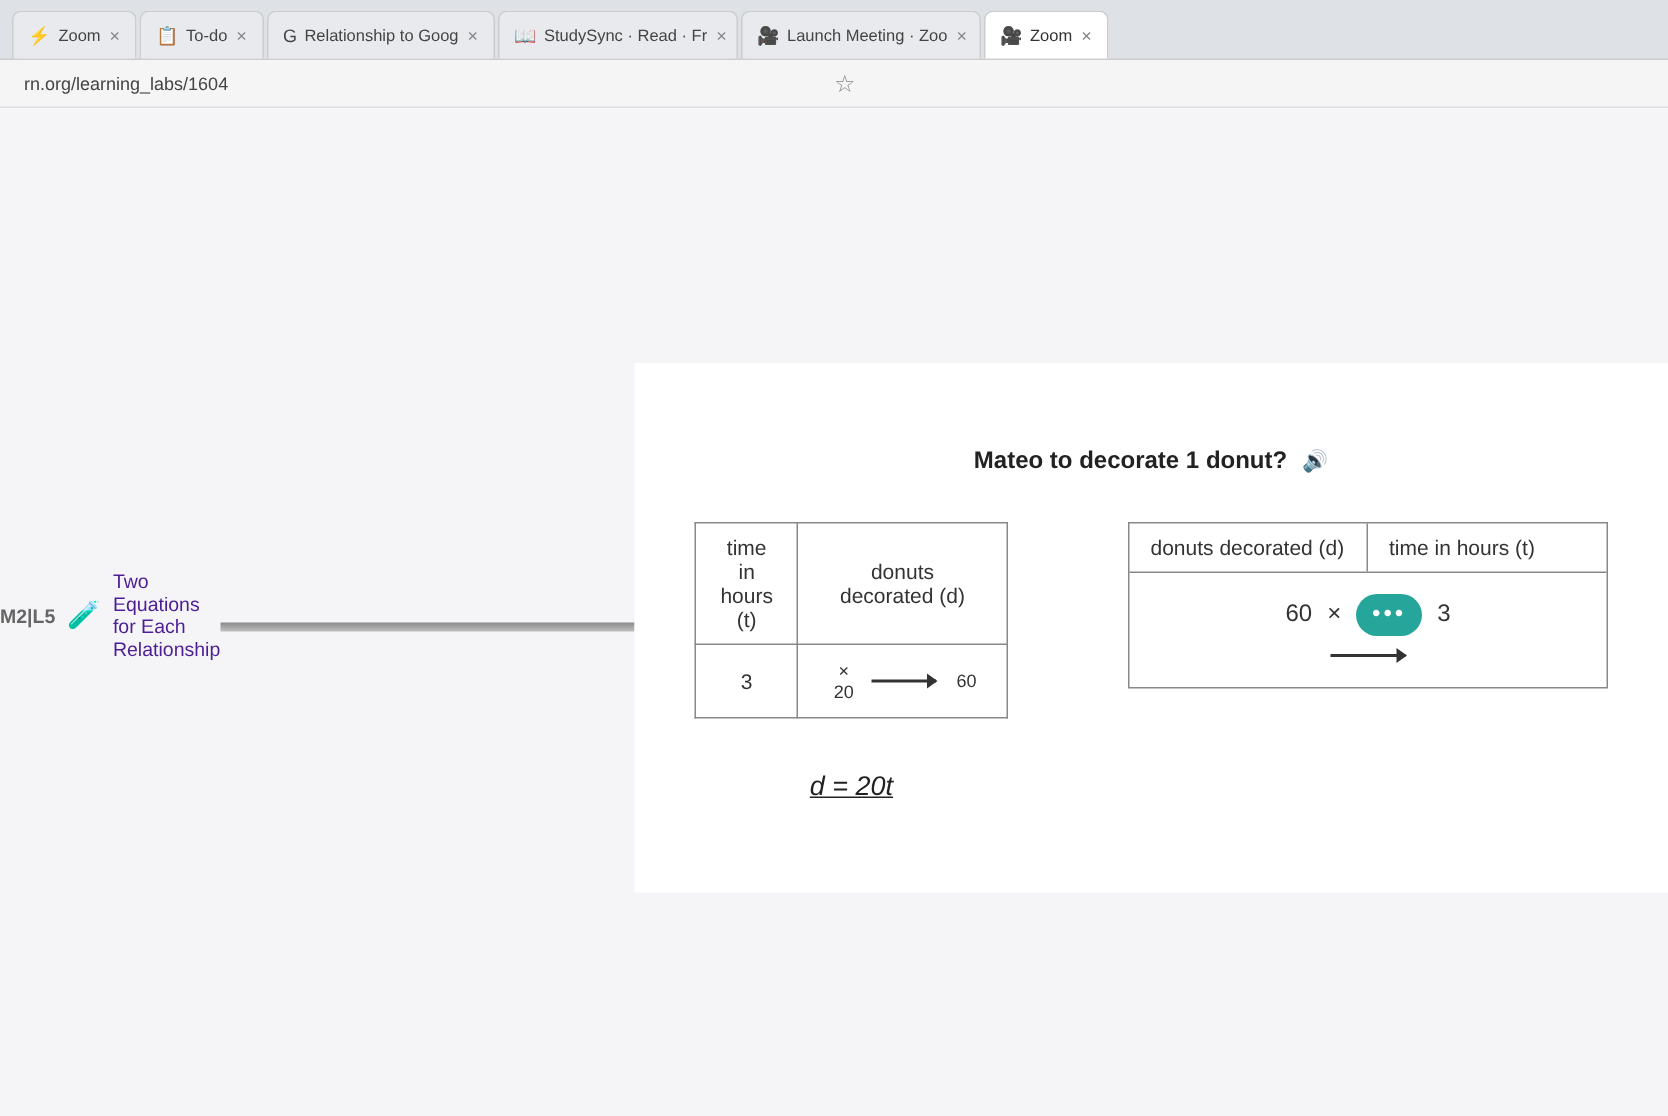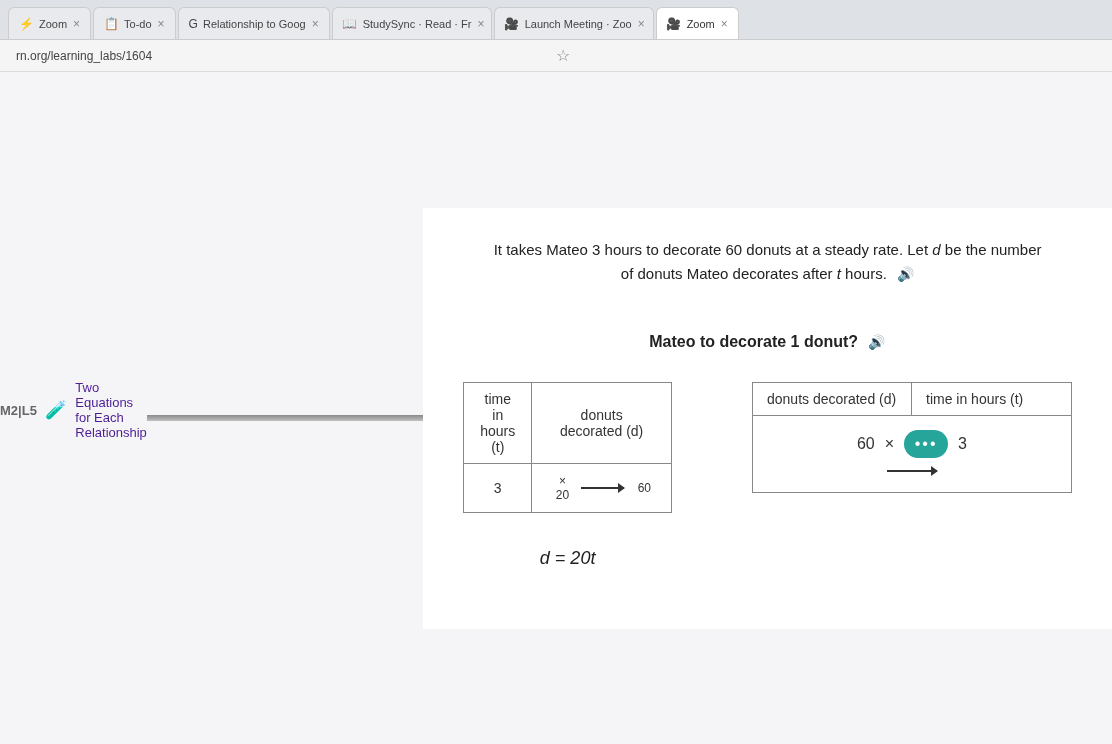--- a/index.html
+++ b/index.html
@@ -210,20 +210,21 @@
       border-top: 5px solid transparent;
       border-bottom: 5px solid transparent;
       border-left: 7px solid #333;
     }
 
     .formula {
       font-size: 18px;
       color: #222;
       margin-top: 35px;
       font-style: italic;
+      text-decoration: underline;
     }
 
     
     .right-table-wrapper {
       border: 1.5px solid #888;
       min-width: 320px;
     }
 
     .right-table-header {
       display: grid;
@@ -324,25 +325,20 @@
   <div class="lesson-header">
     <span class="lesson-label">M2|L5</span>
     <span class="flask-icon">🧪</span>
     <span class="lesson-title">Two Equations for Each Relationship</span>
   </div>
 
   <div class="divider"></div>
 
   <div class="content-card">
 
-    <div class="problem-text">
-      <span>It takes Mateo 3 hours to decorate 60 donuts at a steady rate. Let <em>d</em> be the number</span><br>
-      <span>of donuts Mateo decorates after <em>t</em> hours.</span>
-      <span class="audio-icon">🔊</span>
-    </div>
 
     <div class="question-text">
       <br>
       <span>Mateo to decorate 1 donut?</span>
       <span class="audio-icon">🔊</span>
     </div>
 
     <div class="tables-area">
 
       <div class="left-section">

